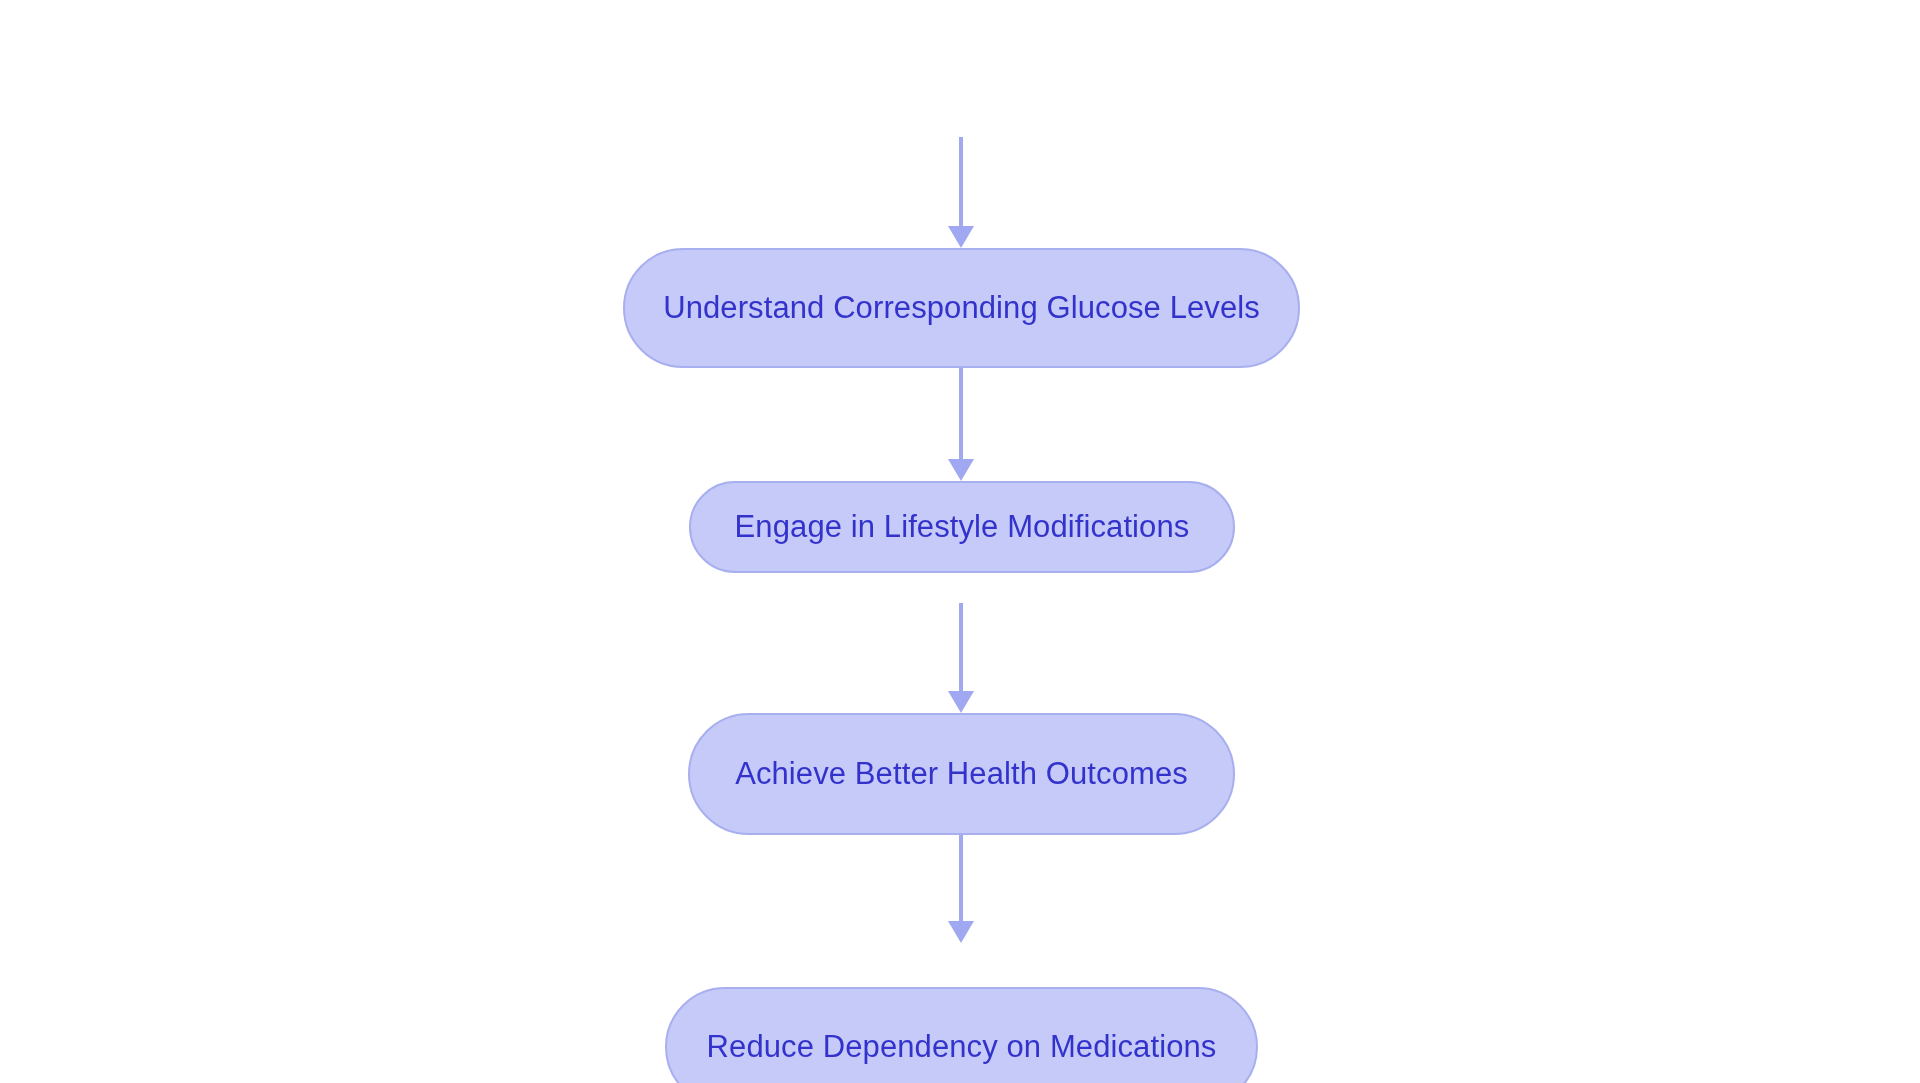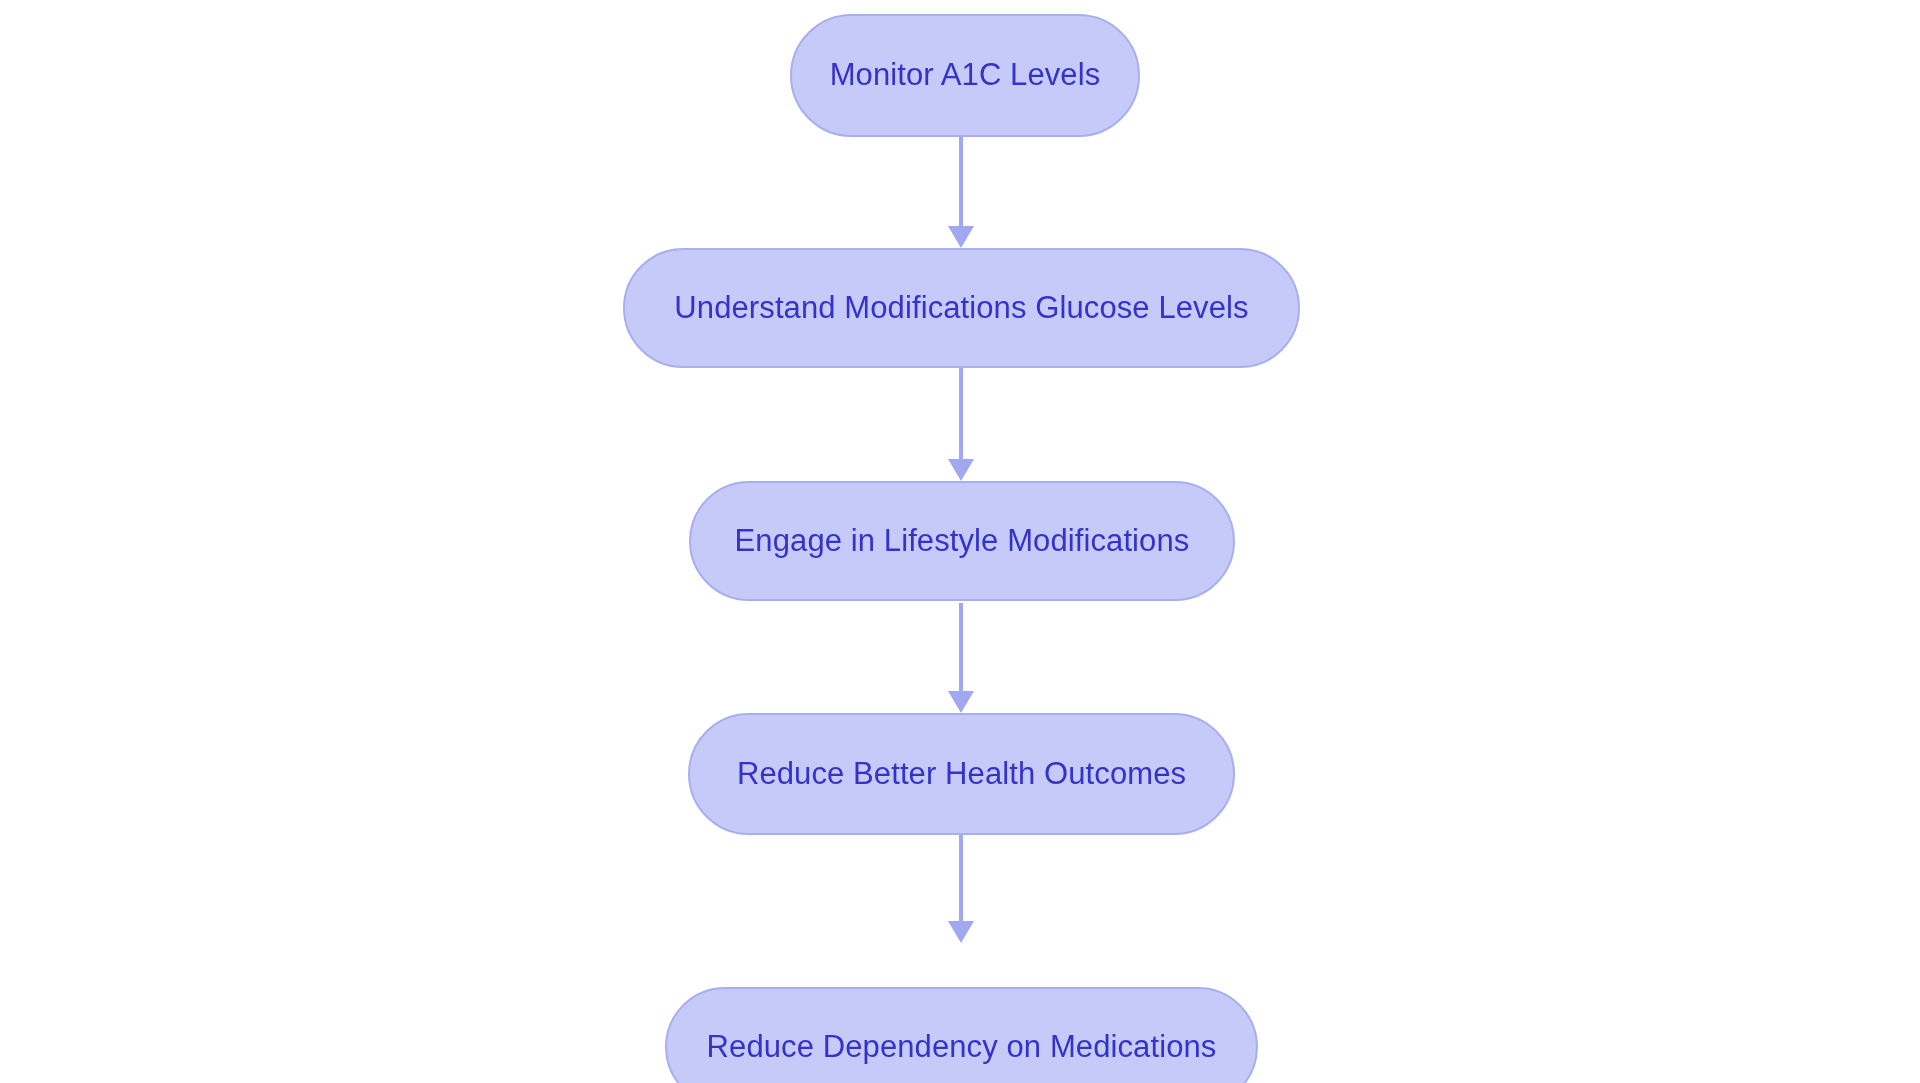--- a/index.html
+++ b/index.html
@@ -40,21 +40,21 @@
     font-size: 31px;
     font-weight: 400;
     line-height: 1.1;
     letter-spacing: 0.1px;
     white-space: nowrap;
     padding: 0 14px;
   }
 
   .node-1 { left: 790px;  top: 14px;   width: 350px; height: 123px; }
   .node-2 { left: 623px;  top: 248px;  width: 677px; height: 120px; }
-  .node-3 { left: 689px;  top: 481px;  width: 546px; height: 120px; }
+  .node-3 { left: 689px;  top: 481px;  width: 546px; height: 92px; }
   .node-4 { left: 688px;  top: 713px;  width: 547px; height: 122px; }
   .node-5 { left: 665px;  top: 943px;  width: 593px; height: 120px; margin-top: 44px; }
 
   
   .connector {
     position: absolute;
     left: 961px;
     transform: translateX(-50%);
     width: 26px;
   }
@@ -85,49 +85,46 @@
   .conn-3 { top: 603px; height: 110px; }
   .conn-3 .shaft { height: 88px; }
   .conn-4 { top: 835px; height: 108px; }
   .conn-4 .shaft { height: 86px; }
 </style>
 </head>
 <body>
 
 <div id="flow-canvas">
 
-  <div class="node node-1">
-    <span class="node-label">Monitor A1C Levels</span>
-  </div>
 
   <div class="connector conn-1">
     <div class="shaft"></div>
     <div class="head"></div>
   </div>
 
   <div class="node node-2">
-    <span class="node-label">Understand Modifications Glucose Levels</span>
+    <span class="node-label">Understand Corresponding Glucose Levels</span>
   </div>
 
   <div class="connector conn-2">
     <div class="shaft"></div>
     <div class="head"></div>
   </div>
 
   <div class="node node-3">
     <span class="node-label">Engage in Lifestyle Modifications</span>
   </div>
 
   <div class="connector conn-3">
     <div class="shaft"></div>
     <div class="head"></div>
   </div>
 
   <div class="node node-4">
-    <span class="node-label">Reduce Better Health Outcomes</span>
+    <span class="node-label">Achieve Better Health Outcomes</span>
   </div>
 
   <div class="connector conn-4">
     <div class="shaft"></div>
     <div class="head"></div>
   </div>
 
   <div class="node node-5">
     <span class="node-label">Reduce Dependency on Medications</span>
   </div>

